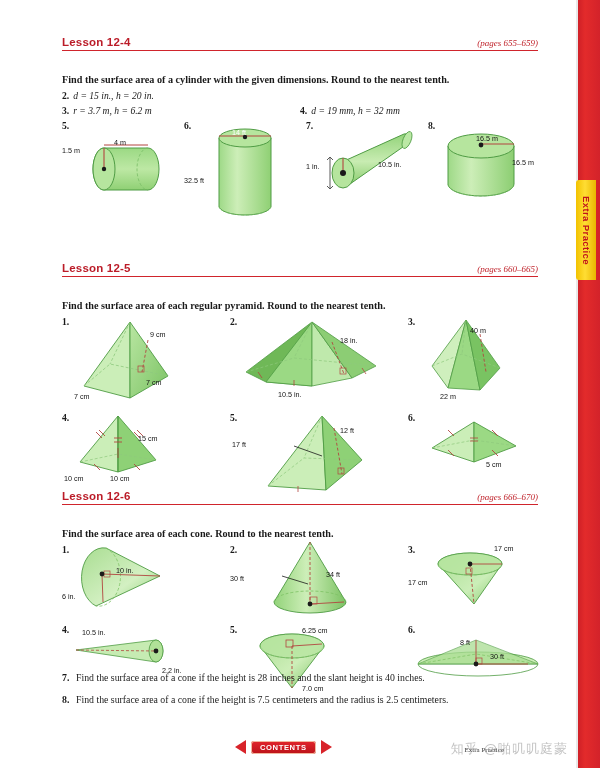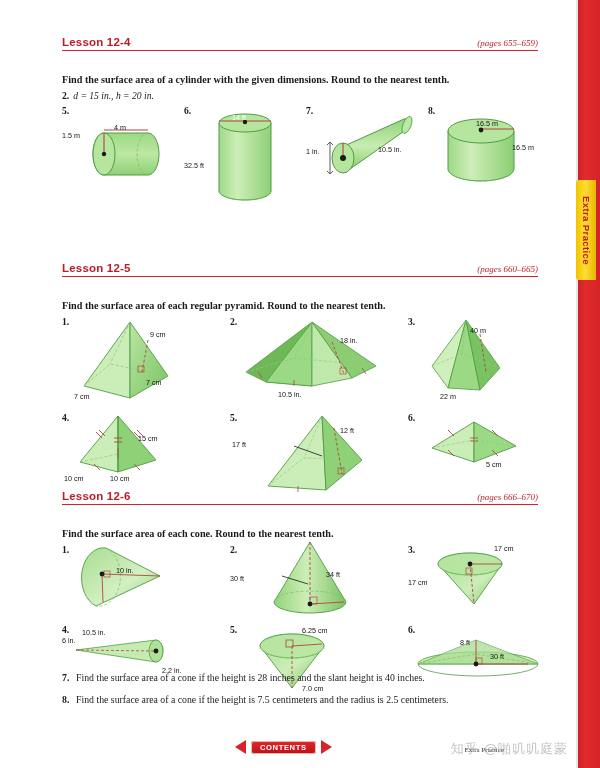--- a/index.html
+++ b/index.html
@@ -81,20 +81,24 @@
   <div class="lesson" style="top:36px;">
     <div class="lhead">
       <div class="ltitle">Lesson 12-4</div>
       <div class="lpages">(pages 655–659)</div>
     </div>
     <div class="direct">Find the surface area of a cylinder with the given dimensions. Round to the nearest tenth.</div>
     <div class="exlist">
       <div class="exrow">
         <div><span class="num">2.</span><span class="mathv">d = 15 in., h = 20 in.</span></div>
       </div>
+      <div class="exrow">
+        <div><span class="num">3.</span><span class="mathv">r = 3.7 m, h = 6.2 m</span></div>
+        <div><span class="num">4.</span><span class="mathv">d = 19 mm, h = 32 mm</span></div>
+      </div>
     </div>
 
     <div class="figrow" style="height:96px;">
 
       <div class="fig" style="left:0;top:0;width:118px;height:90px;">
         <div class="fignum" style="left:0;top:0;">5.</div>
         <svg width="118" height="80" style="position:absolute;left:8px;top:12px;">
           <defs>
             <linearGradient id="g1" x1="0" y1="1" x2="0" y2="0">
               <stop offset="0" stop-color="#8fd074"></stop>
@@ -327,21 +331,21 @@
             </linearGradient>
           </defs>
           <path d="M32 4 A22 30 0 0 0 22 62 L86 32 Z" fill="url(#c1)" stroke="#4f9c44" stroke-width=".9"></path>
           <path d="M32 4 A22 30 0 0 1 22 62" fill="none" stroke="#7cc263" stroke-width=".8" stroke-dasharray="3 2"></path>
           <line x1="28" y1="30" x2="86" y2="32" stroke="#b2453f" stroke-width=".9"></line>
           <line x1="28" y1="30" x2="29" y2="58" stroke="#b2453f" stroke-width=".9"></line>
           <rect x="30" y="27" width="6" height="6" fill="none" stroke="#b2453f" stroke-width=".7"></rect>
           <circle cx="28" cy="30" r="2.4" fill="#1a1a1a"></circle>
         </svg>
         <div class="lbl" style="left:54px;top:22px;">10 in.</div>
-        <div class="lbl" style="left:0px;top:48px;margin-top:44px;">6 in.</div>
+        <div class="lbl" style="left:0px;top:48px;">6 in.</div>
       </div>
 
       <div class="fig" style="left:168px;top:0;width:170px;height:76px;">
         <div class="fignum" style="left:0;top:0;">2.</div>
         <svg width="130" height="76" style="position:absolute;left:22px;top:-4px;">
           <defs>
             <linearGradient id="c2" x1="0" y1="0" x2="1" y2="0">
               <stop offset="0" stop-color="#93d37a"></stop>
                 <stop offset=".45" stop-color="#cdeeb8"></stop>
                 <stop offset="1" stop-color="#7cc263"></stop>

